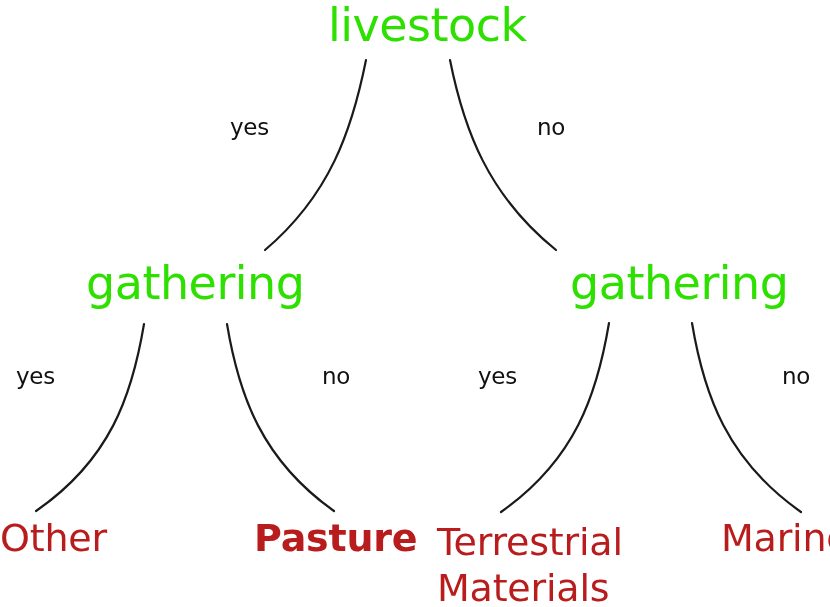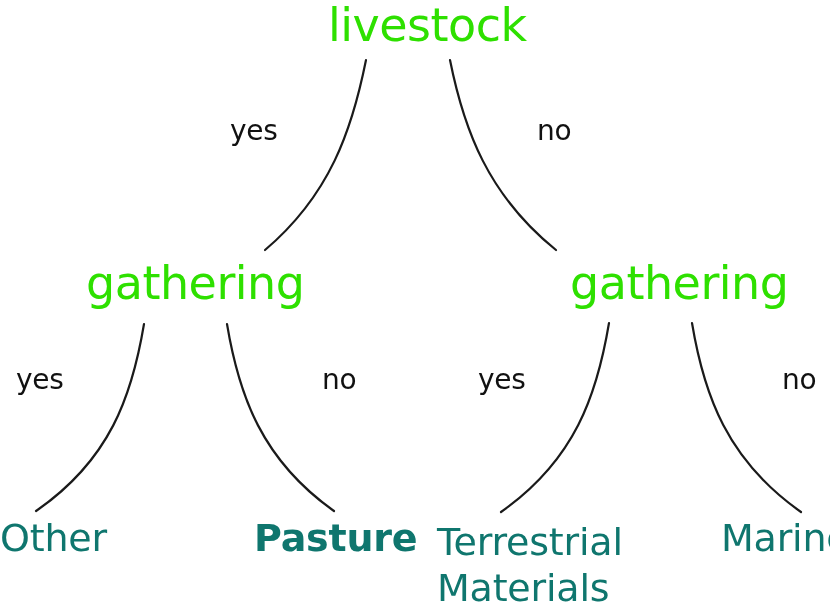--- a/index.html
+++ b/index.html
@@ -34,33 +34,33 @@
     position: absolute;
     white-space: nowrap;
     line-height: 1.02;
   }
   .node-decision {
     color: #2ee000;
     font-size: 46px;
     letter-spacing: -0.5px;
   }
   .node-leaf {
-    color: #0f766e;
+    color: #b91c1c;
     font-size: 38px;
     letter-spacing: -0.2px;
   }
   .node-leaf.two-line {
     text-align: center;
     line-height: 1.22;
     white-space: normal;
   }
   .edge-label {
     position: absolute;
     color: #111111;
-    font-size: 28px;
+    font-size: 23px;
     white-space: nowrap;
     letter-spacing: -0.3px;
   }
   
   #node-root        { left: 328px; top: 2px; }
   #node-gather-left { left: 86px;  top: 260px; }
   #node-gather-right{ left: 570px; top: 260px; }
   #leaf-other       { left: 0px;   top: 519px; }
   #leaf-pasture     { left: 254px; top: 519px; font-weight: bold; }
   #leaf-terrestrial { left: 437px; top: 519px; width: 156px; }

